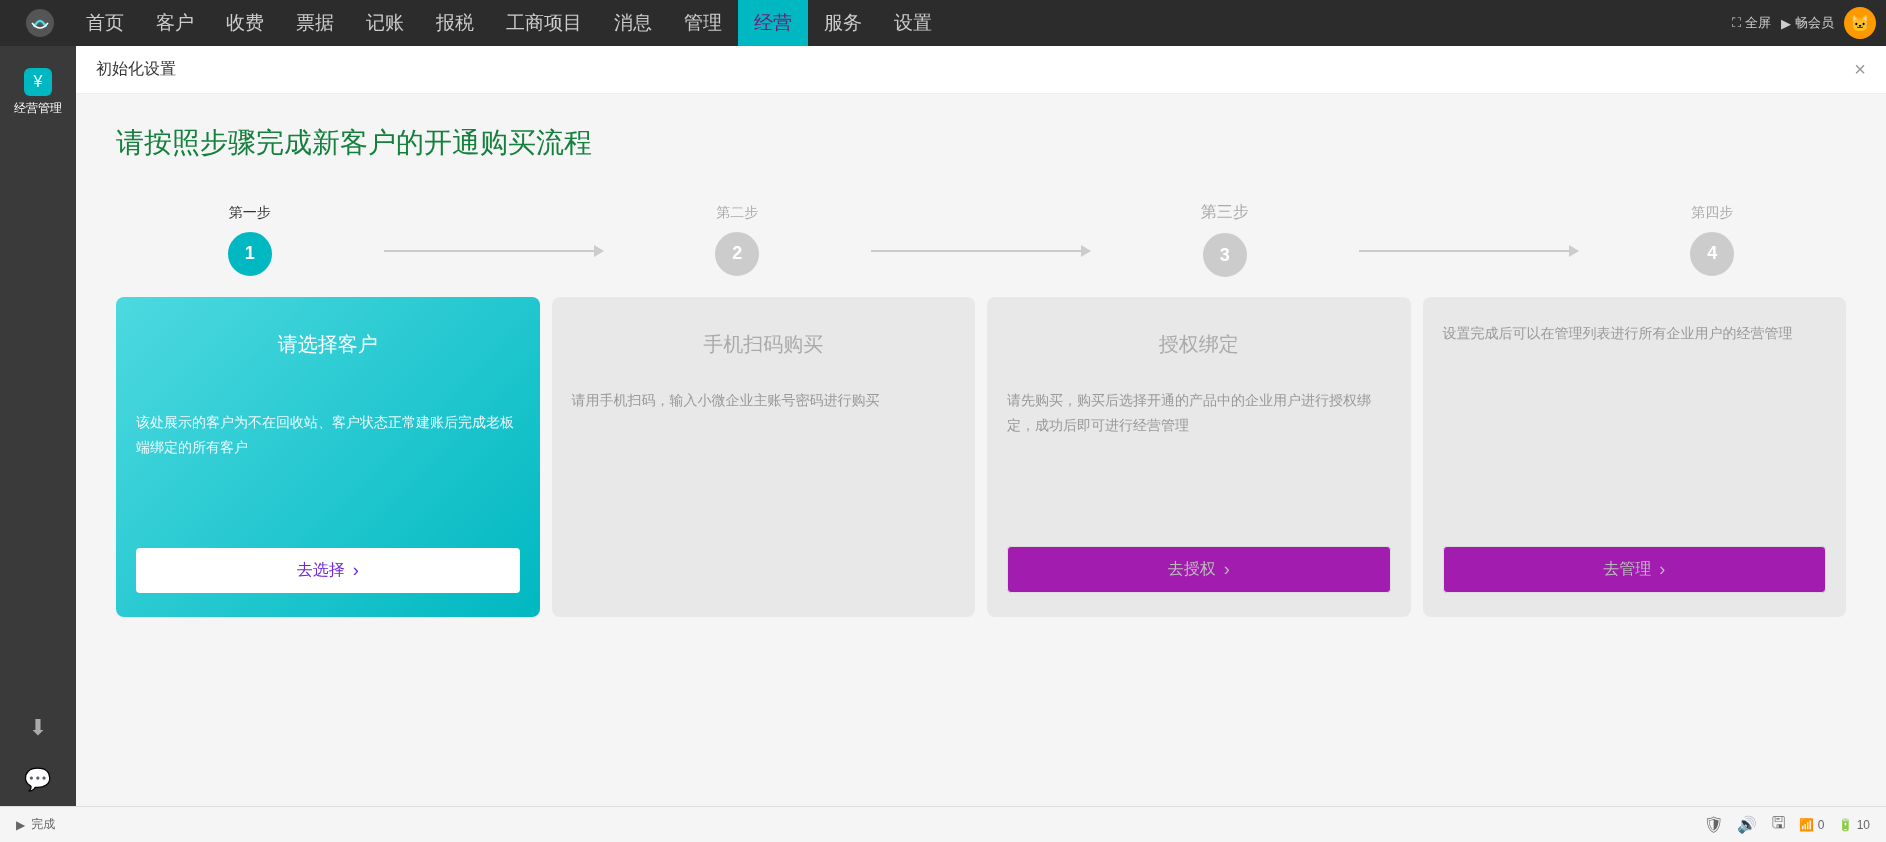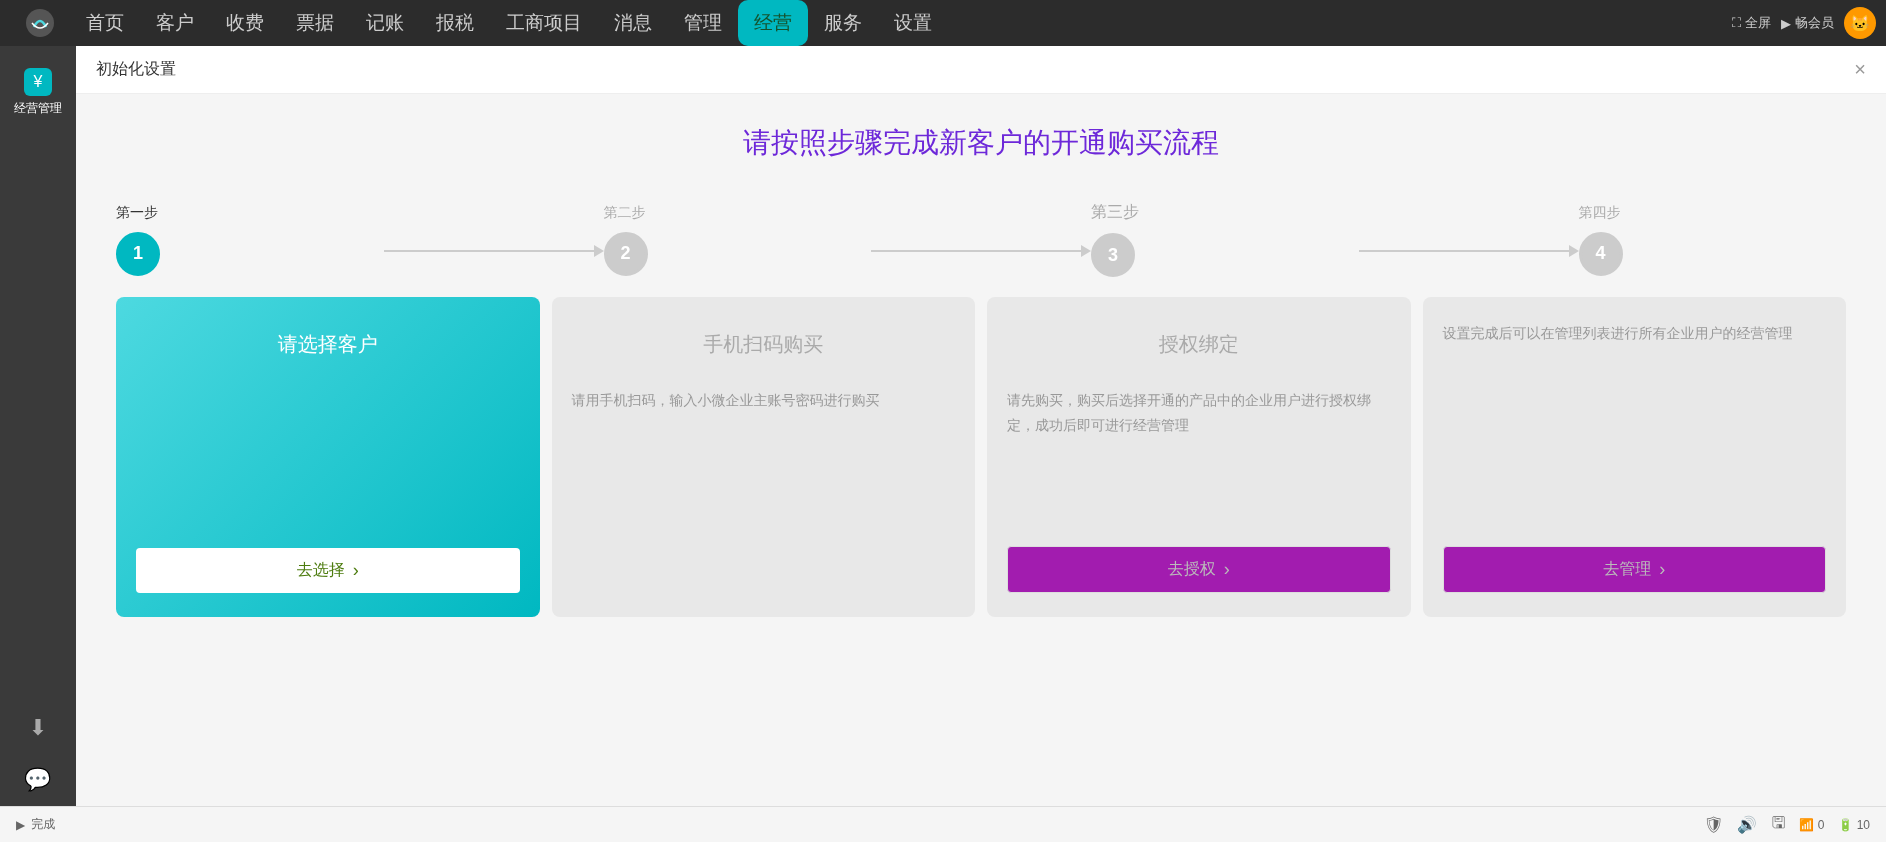--- a/index.html
+++ b/index.html
@@ -35,22 +35,21 @@
       font-size: 19px;
       padding: 0 16px;
       height: 46px;
       display: flex;
       align-items: center;
       cursor: pointer;
       white-space: nowrap;
     }
     .nav-item.active {
       background: #00b8c1;
-      color: #14532d;
-      border-radius: 10px;
+      color: #701a75;
     }
     .top-nav-right {
       display: flex;
       align-items: center;
       gap: 10px;
       margin-left: auto;
     }
     .nav-right-btn {
       color: #ccc;
       font-size: 13px;
@@ -148,23 +147,23 @@
 
     
     .main-content {
       flex: 1;
       padding: 30px 40px;
       overflow-y: auto;
       background: #f5f5f5;
     }
 
     .flow-title {
-      text-align: center;
+      text-align: left;
       font-size: 28px;
-      color: #6d28d9;
+      color: #15803d;
       margin-bottom: 40px;
       font-weight: 400;
     }
 
     .step-circle {
       width: 44px;
       height: 44px;
       border-radius: 50%;
       display: flex;
       align-items: center;
@@ -235,21 +234,21 @@
       text-align: center;
       font-size: 16px;
       cursor: pointer;
       display: flex;
       align-items: center;
       justify-content: center;
       gap: 8px;
     }
     .card-btn.active-btn {
       background: #fff;
-      color: #4d7c0f;
+      color: #6d28d9;
       border: none;
     }
     .card-btn.inactive-btn {
       background: #a21caf;
       color: #bbb;
       border: 1px solid #ddd;
     }
 
     
     .bottom-bar {
@@ -285,20 +284,21 @@
     .steps-indicator {
       width: 100%;
       display: flex;
       align-items: center;
       margin-bottom: 20px;
     }
     .indicator-item {
       flex: 1;
       display: flex;
       flex-direction: column;
+      align-items: center;
     }
   </style>
 </head>
 <body>
 
 <div class="top-nav">
   <div class="top-nav-logo">
     <svg class="logo-icon" viewBox="0 0 32 32" fill="none">
       <circle cx="16" cy="16" r="14" fill="#555"></circle>
       <path d="M10 20 Q16 8 22 20" stroke="#4dd9e0" stroke-width="2.5" fill="none"></path>
@@ -402,20 +402,21 @@
           <div class="step-circle inactive">
             <span>4</span>
           </div>
         </div>
       </div>
 
       <div class="cards-row">
 
         <div class="step-card active">
           <div class="card-title">请选择客户</div>
+          <div class="card-desc">该处展示的客户为不在回收站、客户状态正常建账后完成老板端绑定的所有客户</div>
           <div style="margin-top:auto;padding-top:30px;">
             <div class="card-btn active-btn">
               <span>去选择</span>
               <span style="font-size:18px;">›</span>
             </div>
           </div>
         </div>
 
         <div class="step-card inactive">
           <div class="card-title">手机扫码购买</div>

